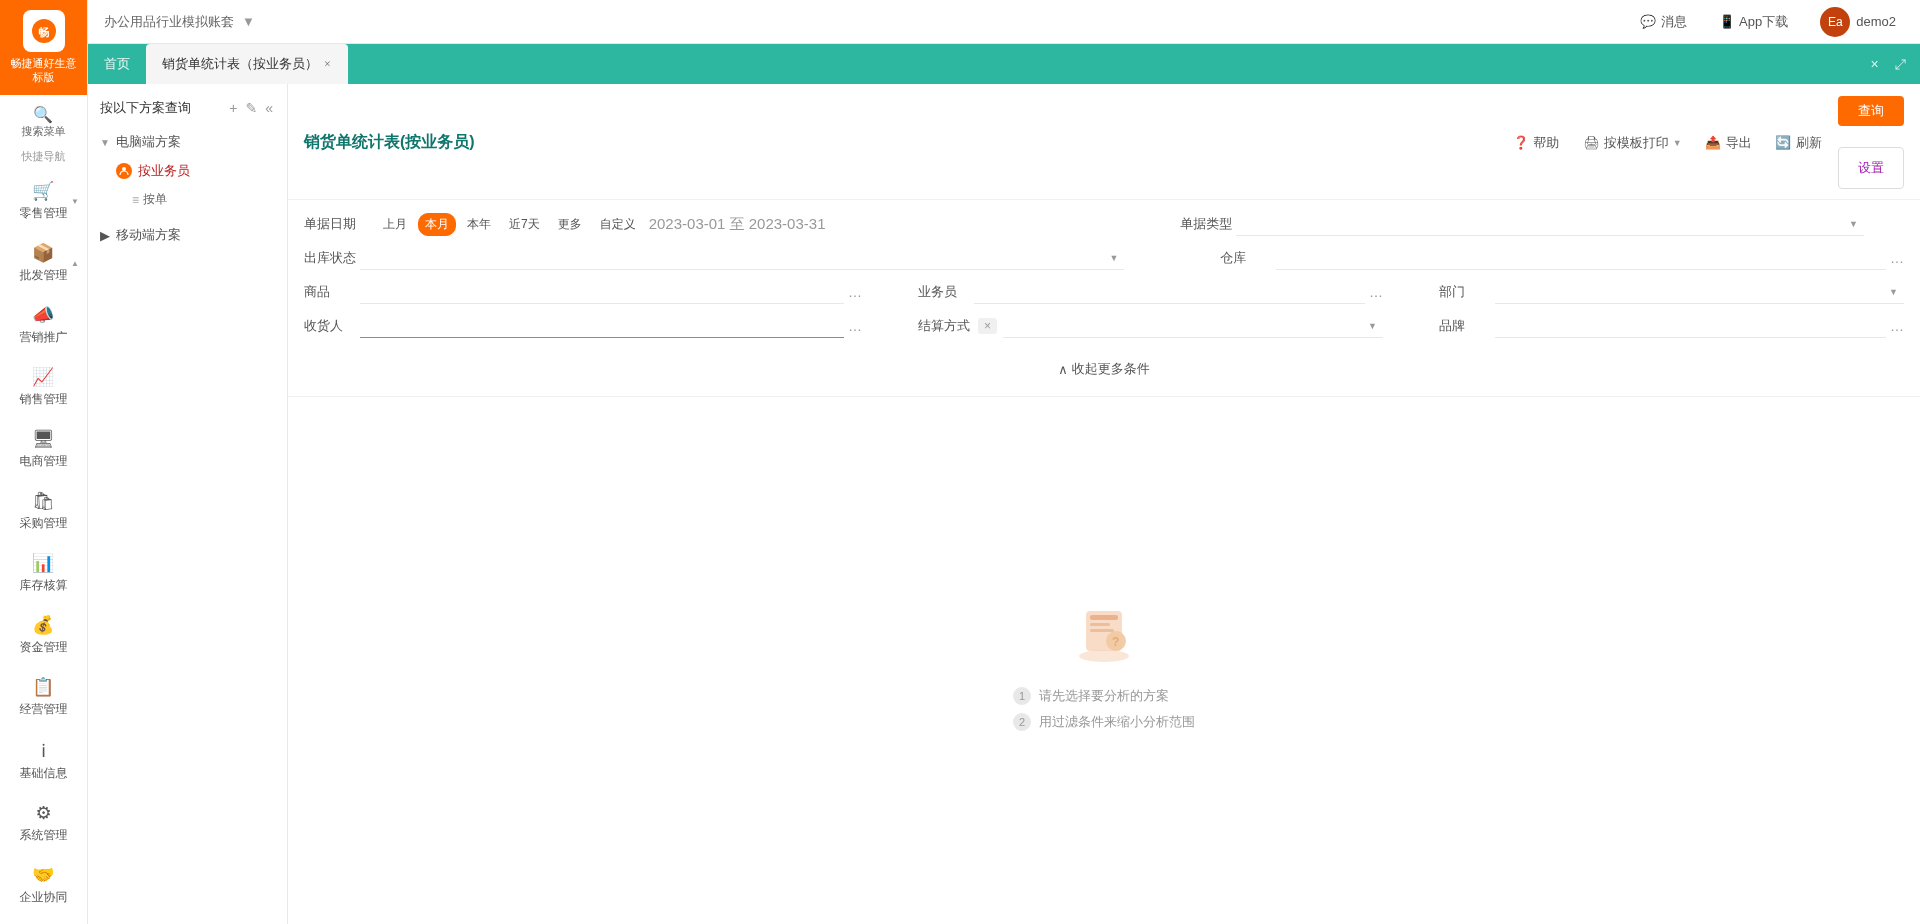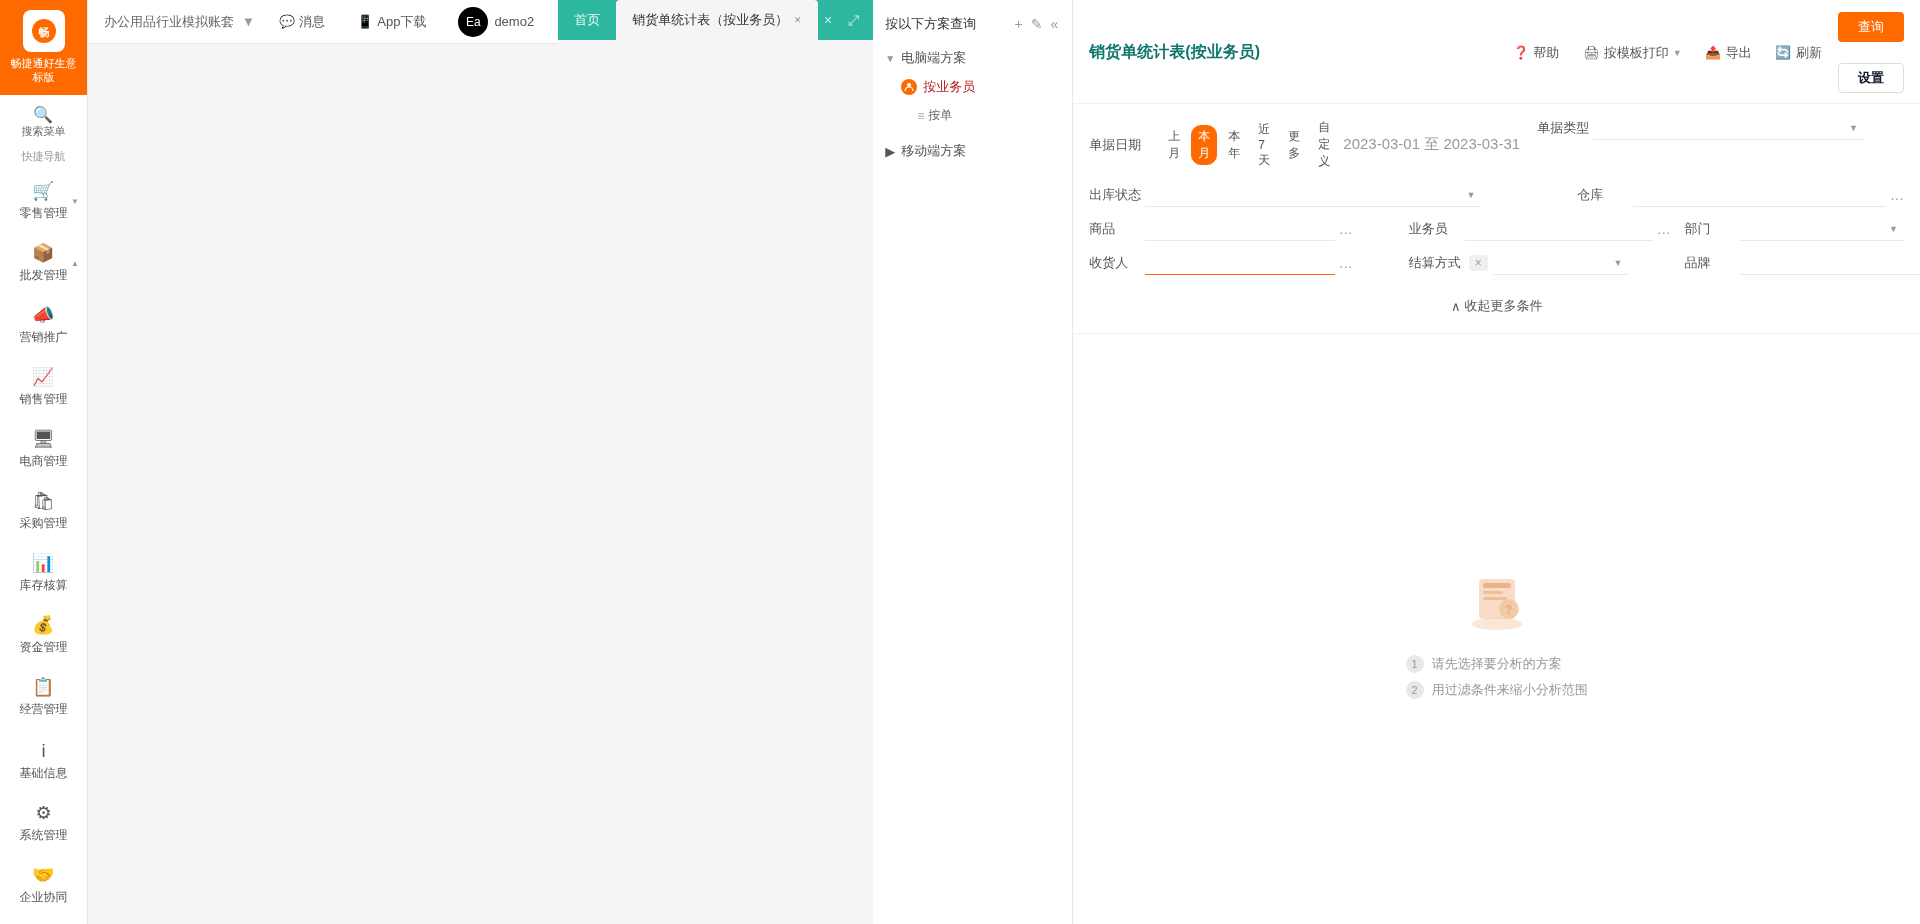--- a/index.html
+++ b/index.html
@@ -10,28 +10,28 @@
     .sidebar-logo { width: 100%; padding: 10px 8px; display: flex; flex-direction: column; align-items: center; background: #ff6a00; cursor: pointer; }
     .sidebar-logo-icon { width: 42px; height: 42px; background: #fff; border-radius: 8px; display: flex; align-items: center; justify-content: center; margin-bottom: 4px; }
     .sidebar-logo-icon svg { width: 30px; height: 30px; }
     .sidebar-logo-text { color: #fff; font-size: 11px; text-align: center; line-height: 1.3; }
     .sidebar-search { padding: 10px 0 6px; width: 100%; text-align: center; cursor: pointer; color: #666; font-size: 12px; }
     .sidebar-item { width: 100%; padding: 10px 0; display: flex; flex-direction: column; align-items: center; cursor: pointer; color: #555; font-size: 12px; position: relative; }
     .sidebar-item .item-icon { font-size: 18px; margin-bottom: 3px; }
     .sidebar-divider { width: 60%; height: 1px; background: #eee; margin: 2px auto; }
 
     
-    .main { flex: 1; display: flex; overflow: hidden; }
+    .main { flex: 1; display: flex; flex-direction: column; overflow: hidden; }
 
     
     .top-header { height: 44px; background: #fff; display: flex; align-items: center; padding: 0 16px; border-bottom: 1px solid #e8e8e8; gap: 16px; }
     .header-breadcrumb { flex: 1; display: flex; align-items: center; gap: 8px; color: #666; font-size: 13px; }
     .header-right { display: flex; align-items: center; gap: 16px; }
     .header-btn { display: flex; align-items: center; gap: 4px; cursor: pointer; color: #555; font-size: 13px; padding: 4px 8px; border-radius: 4px; }
-    .avatar { width: 30px; height: 30px; border-radius: 50%; background: #000000; display: flex; align-items: center; justify-content: center; color: #fff; font-size: 12px; overflow: hidden; }
+    .avatar { width: 30px; height: 30px; border-radius: 50%; background: #c2410c; display: flex; align-items: center; justify-content: center; color: #fff; font-size: 12px; overflow: hidden; }
 
     
     .tab-bar { height: 40px; background: #2db7a0; display: flex; align-items: center; padding: 0 0; }
     .tab-item { height: 40px; display: flex; align-items: center; padding: 0 16px; cursor: pointer; color: rgba(255,255,255,0.8); font-size: 13px; gap: 6px; border-right: 1px solid rgba(255,255,255,0.2); }
     .tab-item.active { background: #f5f5f5; color: #333; border-radius: 4px 4px 0 0; font-family: Liberation Serif, serif; }
     .tab-item .tab-close { font-size: 12px; opacity: 0.7; }
     .tab-home { height: 40px; display: flex; align-items: center; padding: 0 16px; cursor: pointer; color: rgba(255,255,255,0.9); font-size: 13px; }
     .tab-actions { margin-left: auto; display: flex; align-items: center; gap: 4px; padding-right: 8px; }
     .tab-action-btn { color: rgba(255,255,255,0.8); cursor: pointer; padding: 4px 6px; font-size: 14px; }
 
@@ -52,25 +52,25 @@
     .lp-section2 { padding: 4px 0; }
     .lp-section2-header { display: flex; align-items: center; padding: 5px 12px; font-size: 13px; color: #555; cursor: pointer; gap: 6px; }
 
     
     .right-panel { flex: 1; background: #fff; overflow-y: auto; display: flex; flex-direction: column; }
     .right-panel-header { display: flex; align-items: center; justify-content: space-between; padding: 12px 16px 10px; border-bottom: 1px solid #f0f0f0; }
     .page-title { font-size: 16px; font-weight: bold; color: #0f766e; }
     .rp-actions { display: flex; align-items: center; gap: 8px; }
     .rp-action-btn { display: flex; align-items: center; gap: 4px; cursor: pointer; color: #555; font-size: 13px; padding: 4px 8px; border-radius: 4px; }
     .query-btn { background: #ff6a00; color: #fff; border: none; padding: 6px 20px; border-radius: 4px; cursor: pointer; font-size: 13px; }
-    .settings-btn { border: 1px solid #ddd; background: #fff; color: #0f172a; padding: 5px 16px; border-radius: 4px; cursor: pointer; font-size: 13px; font-weight: bold; }
+    .settings-btn { border: 1px solid #ddd; background: #fff; color: #a21caf; padding: 11px 16px; border-radius: 4px; cursor: pointer; font-size: 13px; }
 
     
     .filter-area { padding: 12px 16px; border-bottom: 1px solid #f0f0f0; }
-    .filter-row { display: flex; align-items: flex-start; margin-bottom: 10px; gap: 16px; }
+    .filter-row { display: flex; align-items: center; margin-bottom: 10px; gap: 16px; }
     .filter-row:last-child { margin-bottom: 0; }
     .filter-item { display: flex; align-items: center; flex: 1; min-width: 0; }
     .filter-label { color: #555; font-size: 13px; white-space: nowrap; min-width: 56px; }
     .filter-input { flex: 1; border: none; border-bottom: 1px solid #e8e8e8; padding: 4px 6px; font-size: 13px; color: #333; outline: none; background: transparent; }
     .filter-select { flex: 1; border: none; border-bottom: 1px solid #e8e8e8; padding: 4px 6px; font-size: 13px; color: #333; outline: none; background: transparent; cursor: pointer; appearance: none; -webkit-appearance: none; }
     .filter-select-wrapper { flex: 1; position: relative; display: flex; align-items: center; }
     .filter-select-wrapper::after { content: '▼'; font-size: 9px; color: #999; position: absolute; right: 6px; pointer-events: none; }
     .filter-divider { width: 24px; flex-shrink: 0; }
     .date-filter-group { display: flex; align-items: center; gap: 6px; flex: 1; }
     .date-btns { display: flex; gap: 4px; align-items: center; margin-left: 16px; }

